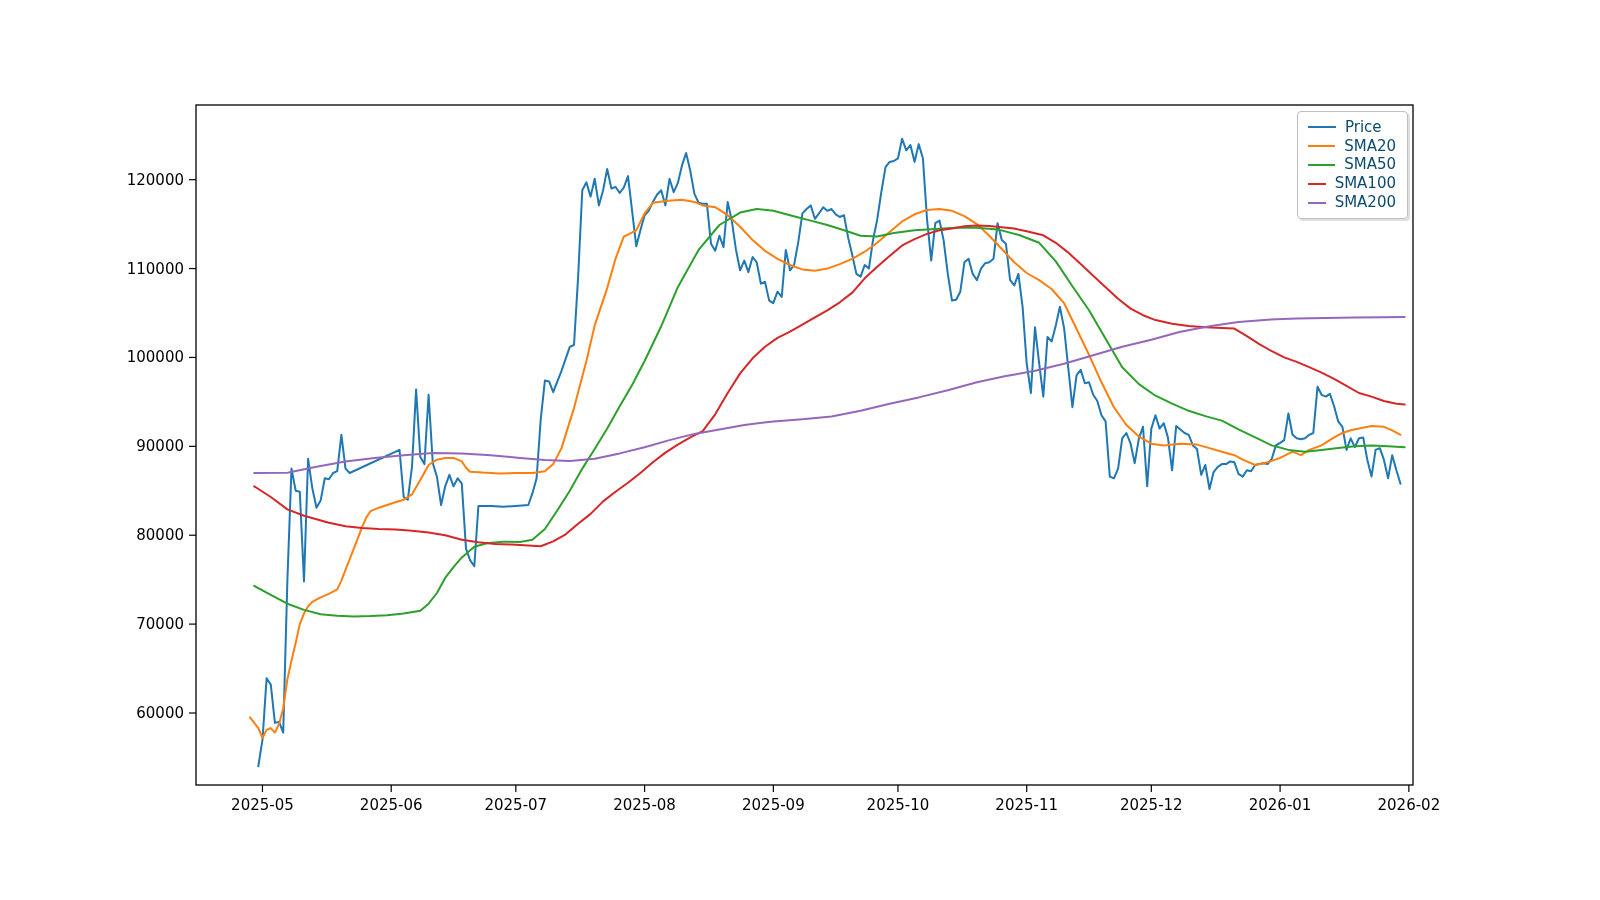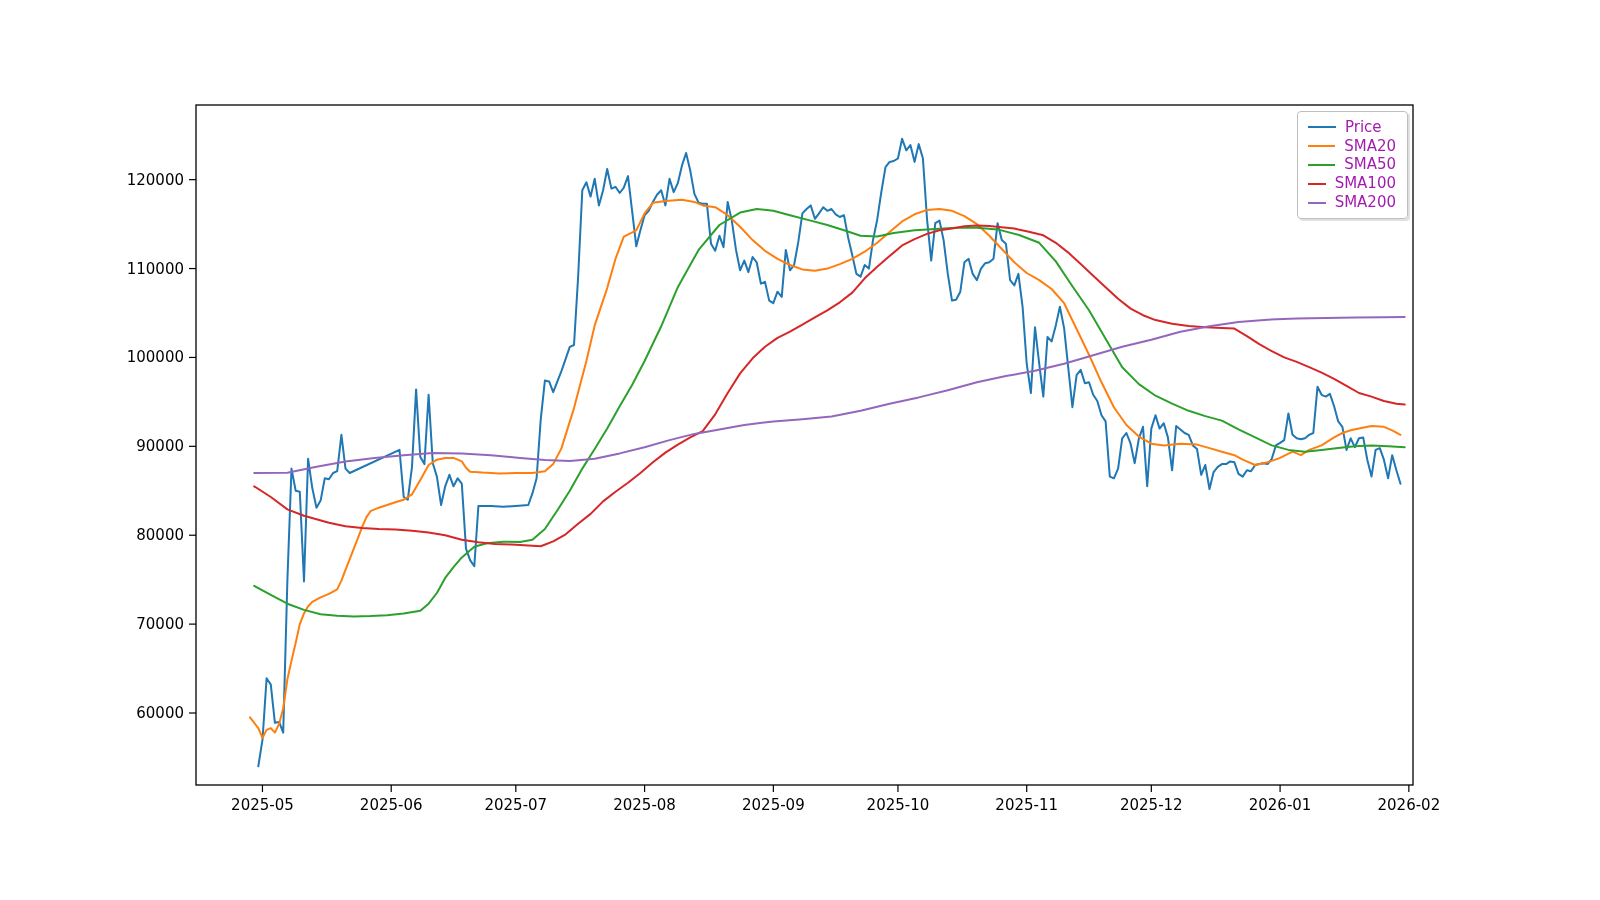--- a/index.html
+++ b/index.html
@@ -6,21 +6,21 @@
   #figure{position:relative;width:1600px;height:900px;background:#ffffff;overflow:hidden;
           font-family:"DejaVu Sans","Liberation Sans",sans-serif;}
   #plot-svg{position:absolute;left:0;top:0;}
   .tick-label{font-size:15px;fill:#000000;}
   #legend{position:absolute;border:1px solid #bfbfbf;border-radius:4px;
           background:rgba(255,255,255,0.92);box-shadow:2px 2px 0 rgba(0,0,0,0.12);
           padding:6px 11px 6px 10px;display:flex;flex-direction:column;justify-content:space-around;
           box-sizing:border-box;z-index:2;}
   .legend-item{display:flex;align-items:center;height:20.5px;}
   .legend-swatch{display:inline-block;width:28px;height:0;border-top-width:2px;border-top-style:solid;margin-right:9px;}
-  .legend-label{font-size:15px;color:#a21caf;line-height:1;}
+  .legend-label{font-size:15px;color:#0c4a6e;line-height:1;}
 </style>
 </head>
 <body>
 
 <div id="figure">
   <svg id="plot-svg" width="1600" height="900" viewBox="0 0 1600 900">
       <defs>
         <clipPath id="plot-clip">
           <rect x="196" y="105" width="1217" height="680"></rect>
         </clipPath>

